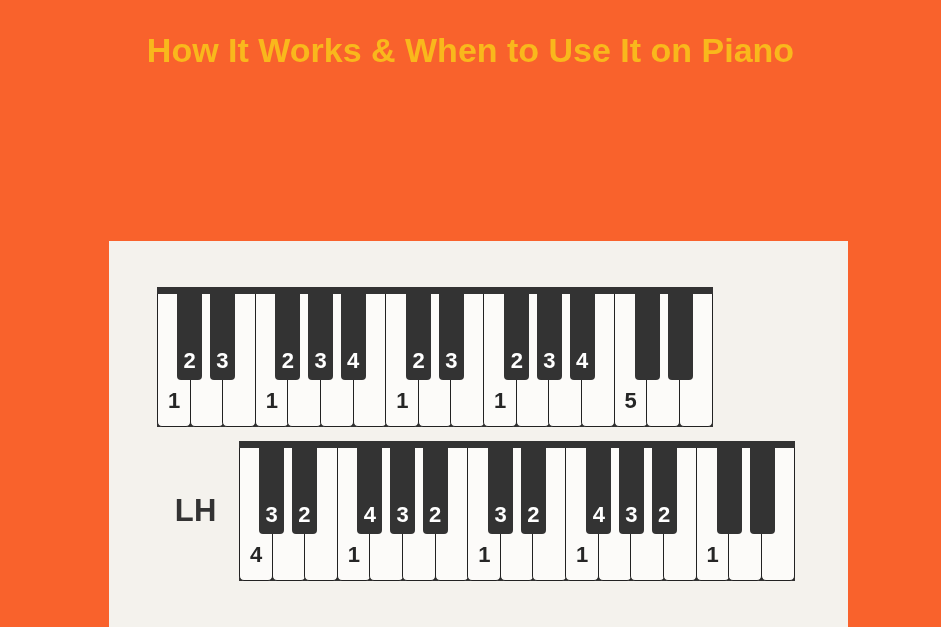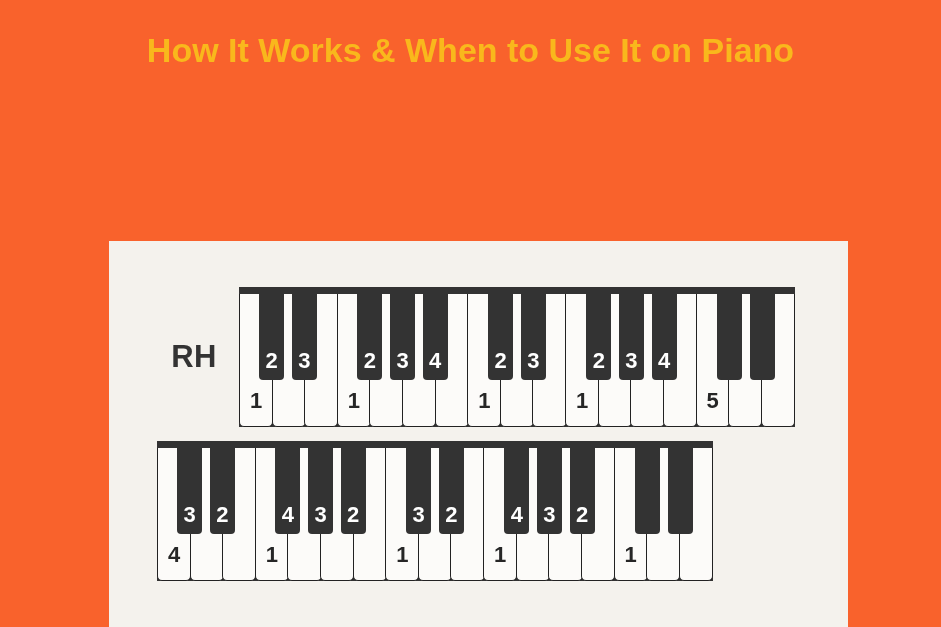--- a/index.html
+++ b/index.html
@@ -121,21 +121,20 @@
 </head>
 <body>
 
 <div class="header">
   <h2 class="subtitle">How It Works &amp; When to Use It on Piano</h2>
 </div>
 
 <div class="card">
 
   <div class="hand-row rh">
-    <div class="hand-label">RH</div>
     <div class="keyboard">
       <div class="whites">
           <div class="wkey">
             <span class="wlabel">1</span>
           </div>
           <div class="wkey"></div>
           <div class="wkey"></div>
           <div class="wkey">
             <span class="wlabel">1</span>
           </div>
@@ -190,20 +189,21 @@
           <div class="bkey" style="left: 412.676px;">
             <span class="blabel">4</span>
           </div>
           <div class="bkey" style="left: 478.088px;"></div>
           <div class="bkey" style="left: 510.794px;"></div>
         </div>
     </div>
   </div>
 
   <div class="hand-row lh">
+    <div class="hand-label">LH</div>
     <div class="keyboard">
       <div class="whites">
           <div class="wkey">
             <span class="wlabel">4</span>
           </div>
           <div class="wkey"></div>
           <div class="wkey"></div>
           <div class="wkey">
             <span class="wlabel">1</span>
           </div>

